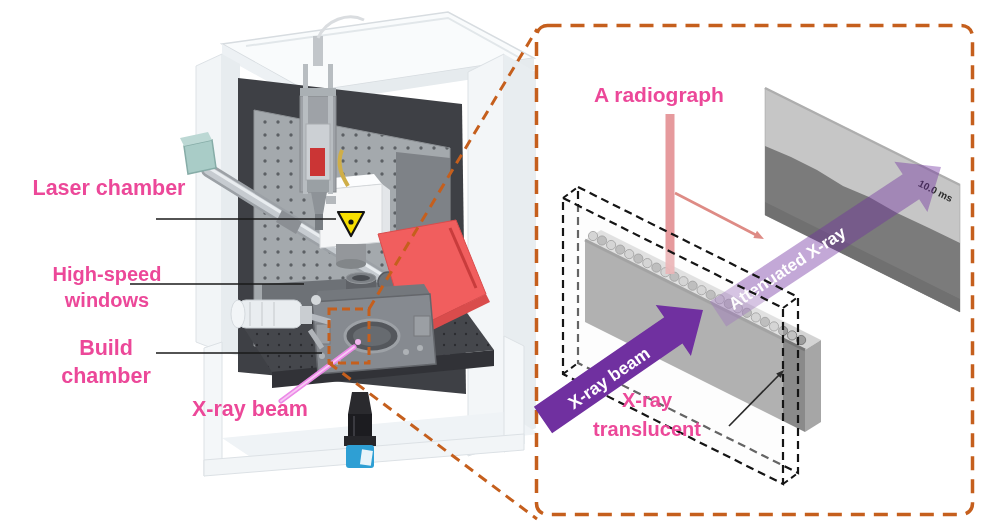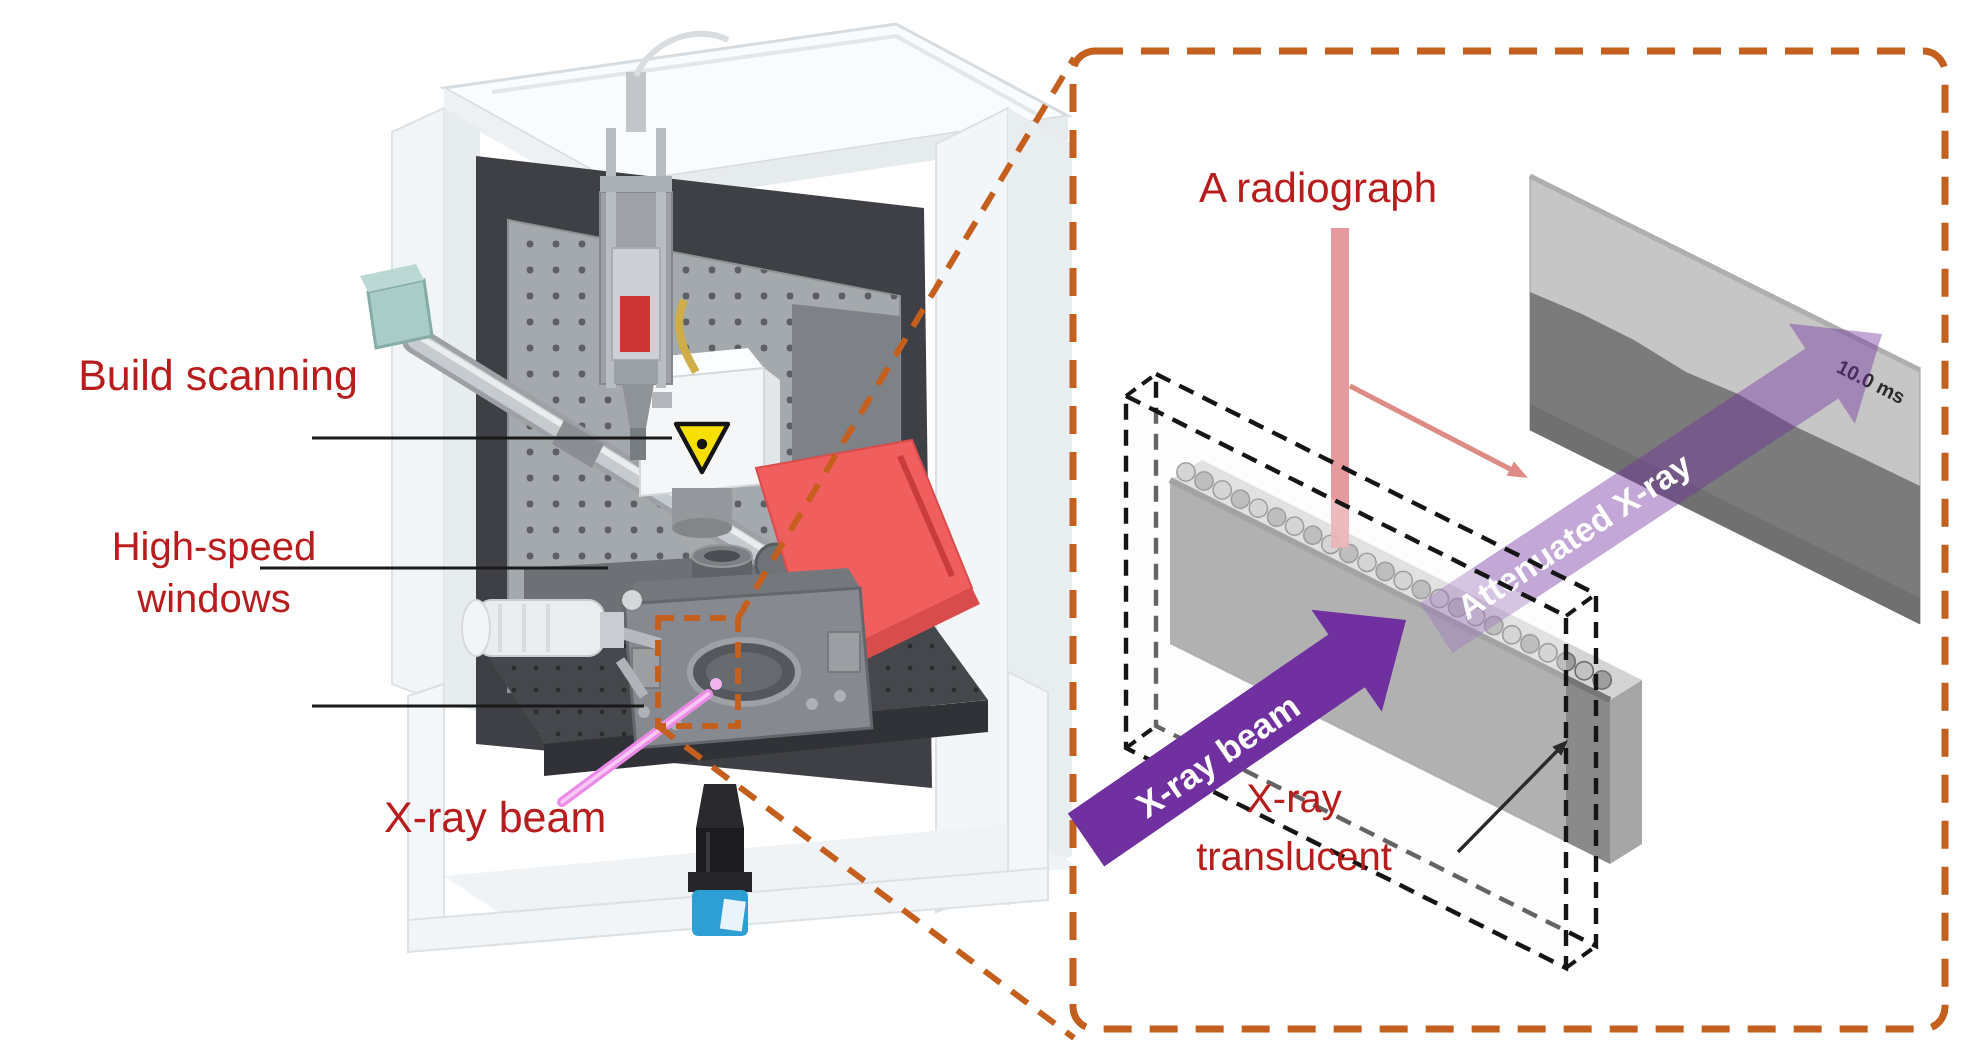--- a/index.html
+++ b/index.html
@@ -1,19 +1,19 @@
 <!DOCTYPE html>
 <html><head>
 <meta charset="utf-8">
 <style>
   html,body{margin:0;padding:0;background:#fff;}
   #fig{position:relative;width:986px;height:531px;background:#ffffff;overflow:hidden;
        font-family:"Liberation Sans",sans-serif;}
   #art{position:absolute;left:0;top:0;}
-  .lbl{position:absolute;color:#b91c1c;font-weight:normal;text-align:center;line-height:1.28;}
+  .lbl{position:absolute;color:#ec4899;font-weight:bold;text-align:center;line-height:1.28;}
   .lbl .ln{display:block;}
   #lbl-laser{left:8px;top:175px;width:202px;font-size:21.5px;}
   #lbl-camera{left:28px;top:262px;width:158px;font-size:20px;}
   #lbl-chamber{left:50px;top:335px;width:112px;font-size:21.5px;}
   #lbl-xraybeam{left:192px;top:396px;width:150px;font-size:21.5px;text-align:left;}
   #lbl-radiograph{left:583px;top:82px;width:152px;font-size:21px;}
   #lbl-windows{left:561px;top:386px;width:172px;font-size:20px;line-height:1.44;}
 </style>
 </head>
 <body>
@@ -242,26 +242,30 @@
     </g>
 
     <g>
       <polygon points="0.9,384.8 131.2,295.2 122.7,282.9 170,288 157.9,333.9 149.4,321.6 19.1,411.2" fill="#7030a0"></polygon>
       <text x="76" y="362" font-size="17.5" font-weight="bold" fill="#ffffff" text-anchor="middle" transform="rotate(-34.5 76 356)">X-ray beam</text>
     </g>
   </g>
 </svg>
 
 <div class="lbl" id="lbl-laser">
-  <span class="ln">Build scanning</span>
+  <span class="ln">Laser chamber</span>
 </div>
 <div class="lbl" id="lbl-camera">
   <span class="ln">High-speed</span>
   <span class="ln">windows</span>
 </div>
+<div class="lbl" id="lbl-chamber">
+  <span class="ln">Build</span>
+  <span class="ln">chamber</span>
+</div>
 <div class="lbl" id="lbl-xraybeam">
   <span class="ln">X-ray beam</span>
 </div>
 <div class="lbl" id="lbl-radiograph">
   <span class="ln">A radiograph</span>
 </div>
 <div class="lbl" id="lbl-windows">
   <span class="ln">X-ray</span>
   <span class="ln">translucent</span>
 </div>

